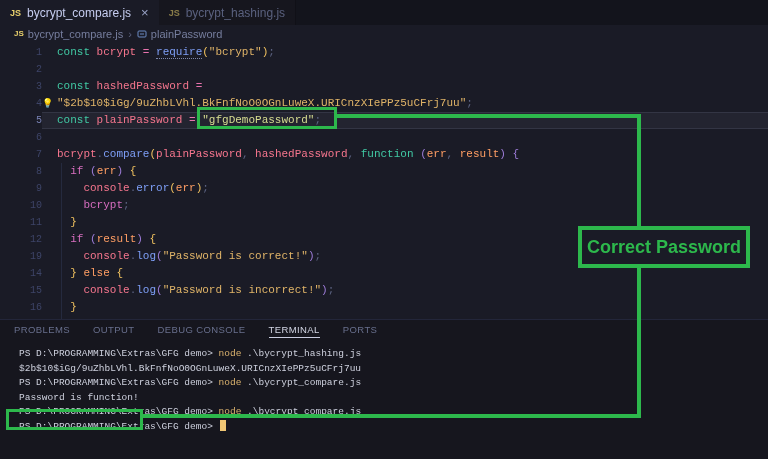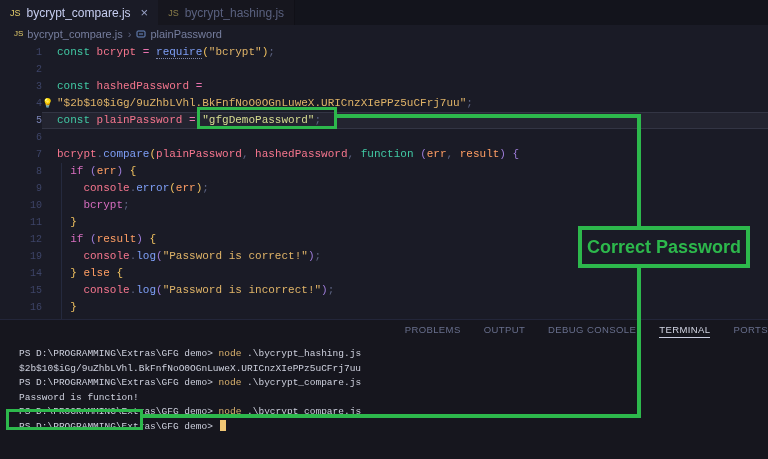--- a/index.html
+++ b/index.html
@@ -5,21 +5,21 @@
   html,body{margin:0;padding:0;background:#101018;}
   *{box-sizing:border-box;}
   #window{position:relative;width:768px;height:459px;background:#1a1b26;overflow:hidden;
           font-family:"Liberation Sans",sans-serif;color:#c0caf5;}
 
   
   #tabbar{position:absolute;left:0;top:0;width:768px;height:25px;background:#13141c;display:flex;}
   .tab{height:25px;display:flex;align-items:center;padding:0 10px;font-size:12px;cursor:pointer;}
   .tab.active{background:#1a1b26;color:#c6cdf0;}
   .tab.inactive{background:#16161e;color:#5a617f;border-right:1px solid #101017;}
-  .jsicon{font-weight:normal;font-size:9px;color:#e8d06c;margin-right:6px;letter-spacing:0;}
+  .jsicon{font-weight:bold;font-size:9px;color:#e8d06c;margin-right:6px;letter-spacing:0;}
   .tab.inactive .jsicon{opacity:.55;}
   .closex{margin-left:10px;font-size:13px;color:#9aa3c7;line-height:1;}
 
   
   #breadcrumb{position:absolute;left:0;top:25px;width:768px;height:17px;display:flex;align-items:center;
               padding-left:14px;font-size:11px;color:#767e9e;background:#1a1b26;}
   #breadcrumb .jsicon{font-size:8px;margin-right:4px;}
   .crumb-sep{margin:0 5px;color:#5a617f;font-size:11px;}
   .varicon{display:inline-block;margin-right:4px;line-height:0;}
 
@@ -35,21 +35,21 @@
   .cl.hl .lc{background:rgba(195,205,245,0.055);border-top:1px solid rgba(195,205,245,0.10);
              border-bottom:1px solid rgba(195,205,245,0.10);line-height:15px;}
   .bulb{position:absolute;left:42px;top:1px;font-size:9px;line-height:15px;}
   .cl .bulb ~ .lc, .cl.bulbline .lc{padding-left:15px;}
   .u-dots{border-bottom:1px dotted #7d87ad;}
   .indent-guide{position:absolute;width:1px;background:#252a3e;}
 
   
   #panel{position:absolute;left:0;top:319px;width:768px;height:140px;background:#16161e;
          border-top:1px solid #23263a;}
-  #paneltabs{display:flex;align-items:center;height:21px;padding-left:14px;gap:23px;justify-content:flex-end;}
+  #paneltabs{display:flex;align-items:center;height:21px;padding-left:14px;gap:23px;}
   .ptab{font-size:9.5px;letter-spacing:.4px;color:#686f8d;cursor:pointer;padding-bottom:2px;}
   .ptab.active{color:#d3d6e4;border-bottom:1px solid #c9cde0;}
   #terminal{position:absolute;left:11px;top:27px;width:768px;}
   .tl{height:14.5px;line-height:14.5px;padding-left:8px;white-space:pre;
       font-family:"Liberation Mono","DejaVu Sans Mono",monospace;font-size:9.5px;}
   .cursor{display:inline-block;width:6px;height:11px;vertical-align:-2px;margin-left:1px;}
 
   
   #overlay{position:absolute;left:0;top:0;width:768px;height:459px;pointer-events:none;z-index:50;}
   .aline{position:absolute;}

